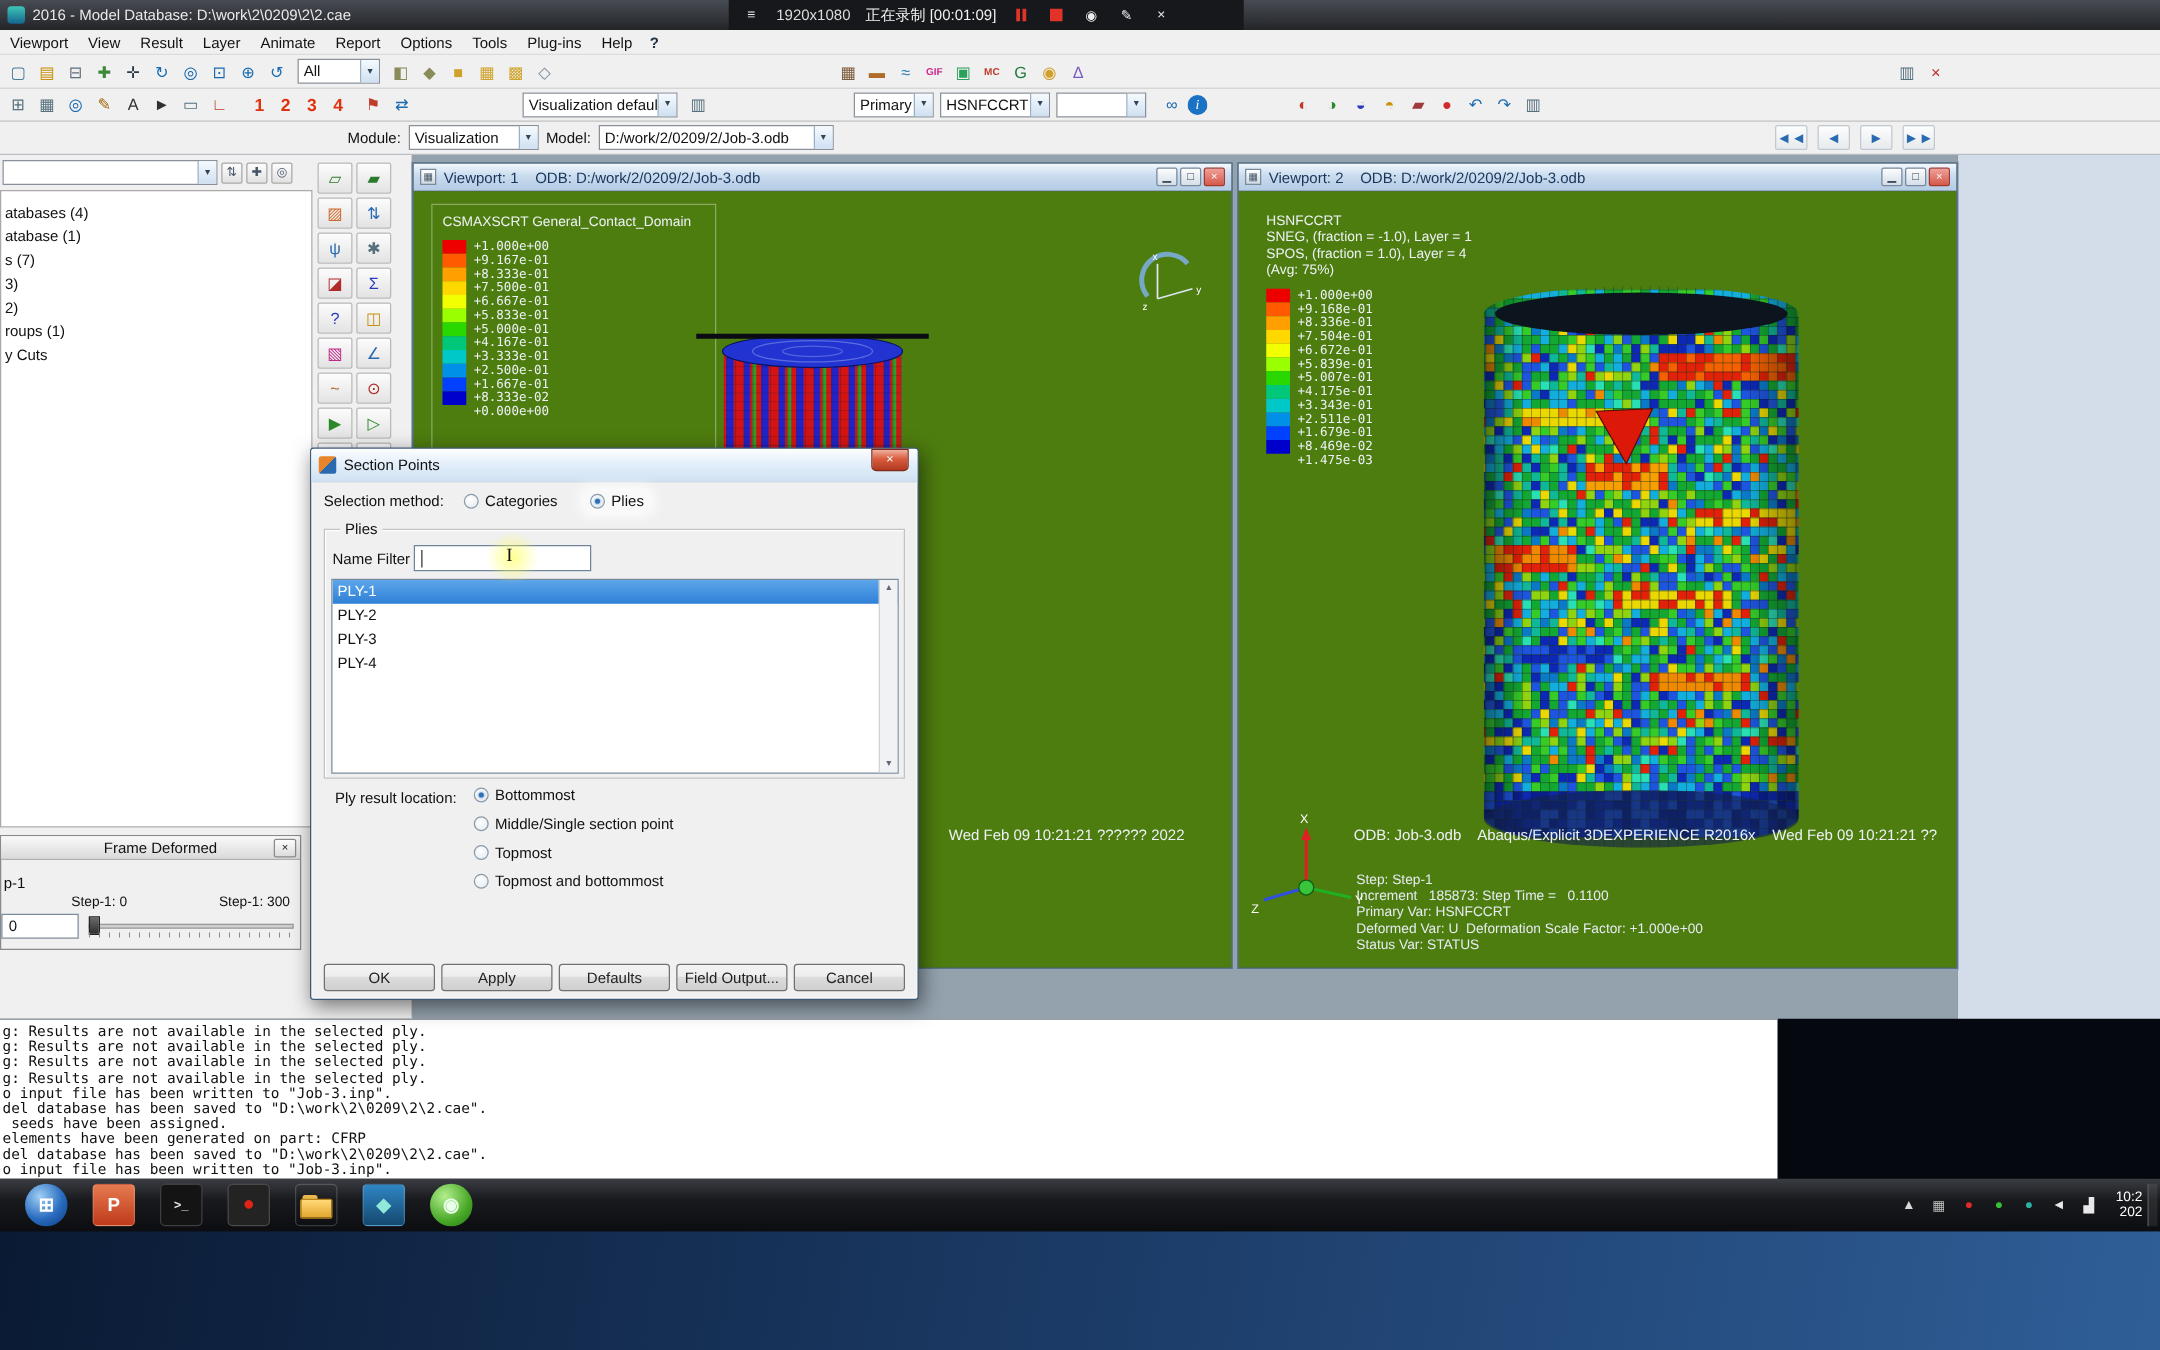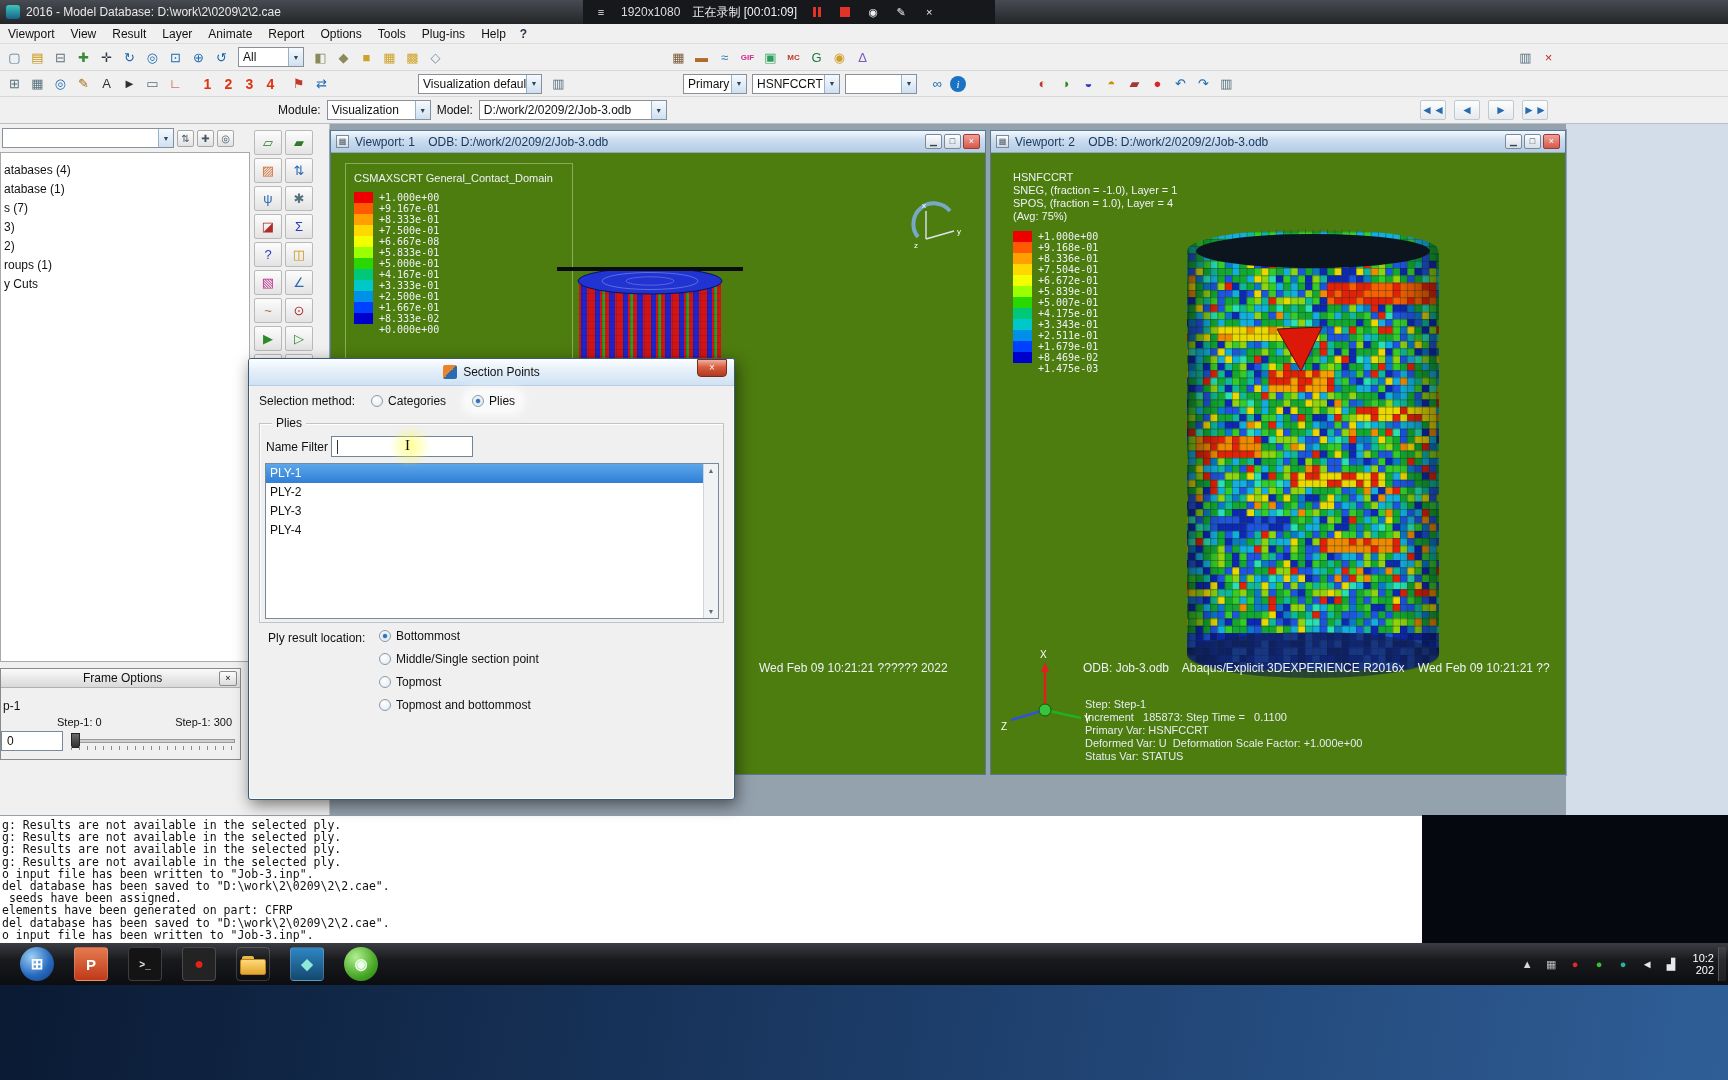--- a/index.html
+++ b/index.html
@@ -105,21 +105,21 @@
   #vp2-step{position:absolute;left:94px;top:545px;font-size:11px;color:#e6ecf2;line-height:13px;}
   #vp2-step div{white-space:pre;}
   #vp1-model{position:absolute;left:222px;top:98px;}
   #vp1-triad{position:absolute;left:575px;top:44px;}
   #cyl{position:absolute;left:190px;top:64px;}
   #vp2-triad{position:absolute;left:8px;top:495px;}
   
   #dlg{left:248px;top:358px;width:487px;height:442px;background:#f0f0f0;border:1px solid #3c5a78;border-radius:3px;
     box-shadow:2px 5px 16px rgba(0,0,0,.5), inset 0 0 0 1px rgba(255,255,255,.65);z-index:50;}
   #dlg-title{height:27px;background:linear-gradient(#fdfeff,#e4effa 45%,#cfe2f3);border-bottom:1px solid #b9cde2;
-    border-radius:2px 2px 0 0;display:flex;align-items:center;gap:6px;padding:0 6px;font-size:12px;justify-content:center;}
+    border-radius:2px 2px 0 0;display:flex;align-items:center;gap:6px;padding:0 6px;font-size:12px;}
   #dlg-icon{width:14px;height:14px;border-radius:2px;background:linear-gradient(135deg,#e8852a 50%,#2a6ab0 50%);}
   #dlg-close{position:absolute;right:7px;top:0;width:30px;height:18px;border:1px solid #7a2a1a;border-radius:0 0 4px 4px;
     background:linear-gradient(#f0b0a0,#d95c3e 45%,#b03a20);color:#fff;font-size:10px;text-align:center;line-height:16px;}
   #sel-row{position:absolute;left:10px;top:34px;display:flex;align-items:center;font-size:12px;}
   #sel-row .lbl{margin-right:16px;}
   .radio-wrap{display:flex;align-items:center;gap:5px;font-size:12px;margin-right:22px;}
   .radio-wrap.glow{box-shadow:0 0 10px 4px rgba(255,255,255,.95);background:rgba(255,255,255,.6);border-radius:4px;padding:1px 4px;}
   .radio{width:12px;height:12px;border:1px solid #8a9aa8;border-radius:50%;
     background:radial-gradient(circle at 40% 35%,#fff,#dfe8ef);position:relative;flex:0 0 12px;}
   .radio.checked::after{content:"";position:absolute;left:3px;top:3px;width:4px;height:4px;border-radius:50%;
@@ -362,21 +362,21 @@
       <span class="tool-icon" style="color: rgb(176, 106, 42);">~</span>
       <span class="tool-icon" style="color: rgb(176, 42, 42);">⊙</span>
       <span class="tool-icon" style="color: rgb(42, 138, 42);">▶</span>
       <span class="tool-icon" style="color: rgb(42, 138, 42);">▷</span>
       <span class="tool-icon" style="color: rgb(42, 138, 42);">≋</span>
       <span class="tool-icon" style="color: rgb(42, 122, 176);">≈</span>
     </div>
 
   <div id="fsel" class="abs">
     <div id="fsel-title">
-      <span class="t">Frame Options</span>
+      <span class="t">Frame Deformed</span>
       <div id="fsel-close">×</div>
     </div>
     <div id="fsel-step">p-1</div>
     <div id="fsel-l">Step-1: 0</div>
     <div id="fsel-r">Step-1: 300</div>
     <div id="fsel-input">0</div>
     <div id="fsel-slider">
       <div id="fsel-track"></div>
       <div id="fsel-handle"></div>
       <div id="fsel-ticks"></div>
@@ -411,21 +411,21 @@
             <div class="lg-row">
               <span class="lg-sw" style="background: rgb(255, 160, 0);"></span>
               <span class="lg-val">+8.333e-01</span>
             </div>
             <div class="lg-row">
               <span class="lg-sw" style="background: rgb(255, 216, 0);"></span>
               <span class="lg-val">+7.500e-01</span>
             </div>
             <div class="lg-row">
               <span class="lg-sw" style="background: rgb(242, 255, 0);"></span>
-              <span class="lg-val">+6.667e-08</span>
+              <span class="lg-val">+6.667e-01</span>
             </div>
             <div class="lg-row">
               <span class="lg-sw" style="background: rgb(154, 255, 0);"></span>
               <span class="lg-val">+5.833e-01</span>
             </div>
             <div class="lg-row">
               <span class="lg-sw" style="background: rgb(40, 216, 0);"></span>
               <span class="lg-val">+5.000e-01</span>
             </div>
             <div class="lg-row">
@@ -2812,20 +2812,27 @@
         </div>
         <div class="radio-wrap">
           <span class="radio"></span>
           <span>Topmost</span>
         </div>
         <div class="radio-wrap">
           <span class="radio"></span>
           <span>Topmost and bottommost</span>
         </div>
       </div>
+    <div id="dlg-buttons">
+        <button class="win-btn">OK</button>
+        <button class="win-btn">Apply</button>
+        <button class="win-btn">Defaults</button>
+        <button class="win-btn">Field Output...</button>
+        <button class="win-btn">Cancel</button>
+      </div>
   </div>
 
   <div id="msgarea" class="abs">
       <div class="msg-line">g: Results are not available in the selected ply.</div>
       <div class="msg-line">g: Results are not available in the selected ply.</div>
       <div class="msg-line">g: Results are not available in the selected ply.</div>
       <div class="msg-line">g: Results are not available in the selected ply.</div>
       <div class="msg-line">o input file has been written to "Job-3.inp".</div>
       <div class="msg-line">del database has been saved to "D:\work\2\0209\2\2.cae".</div>
       <div class="msg-line"> seeds have been assigned.</div>

